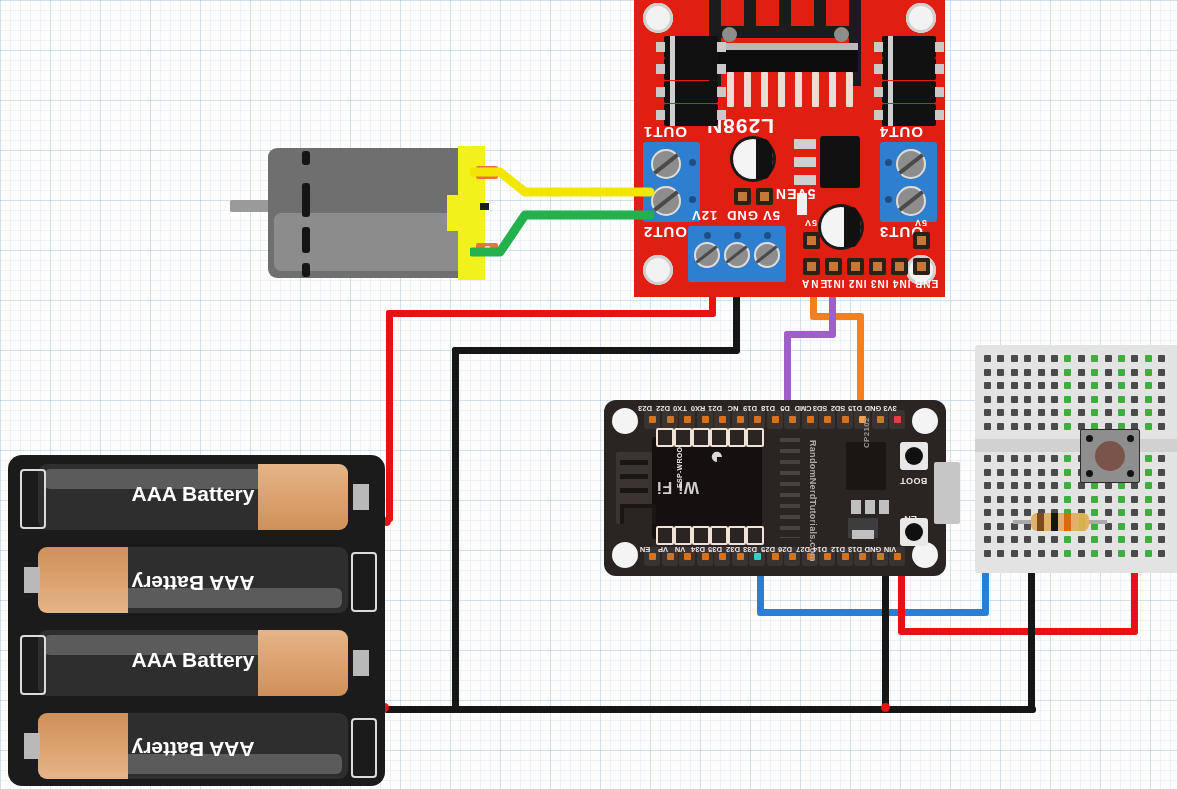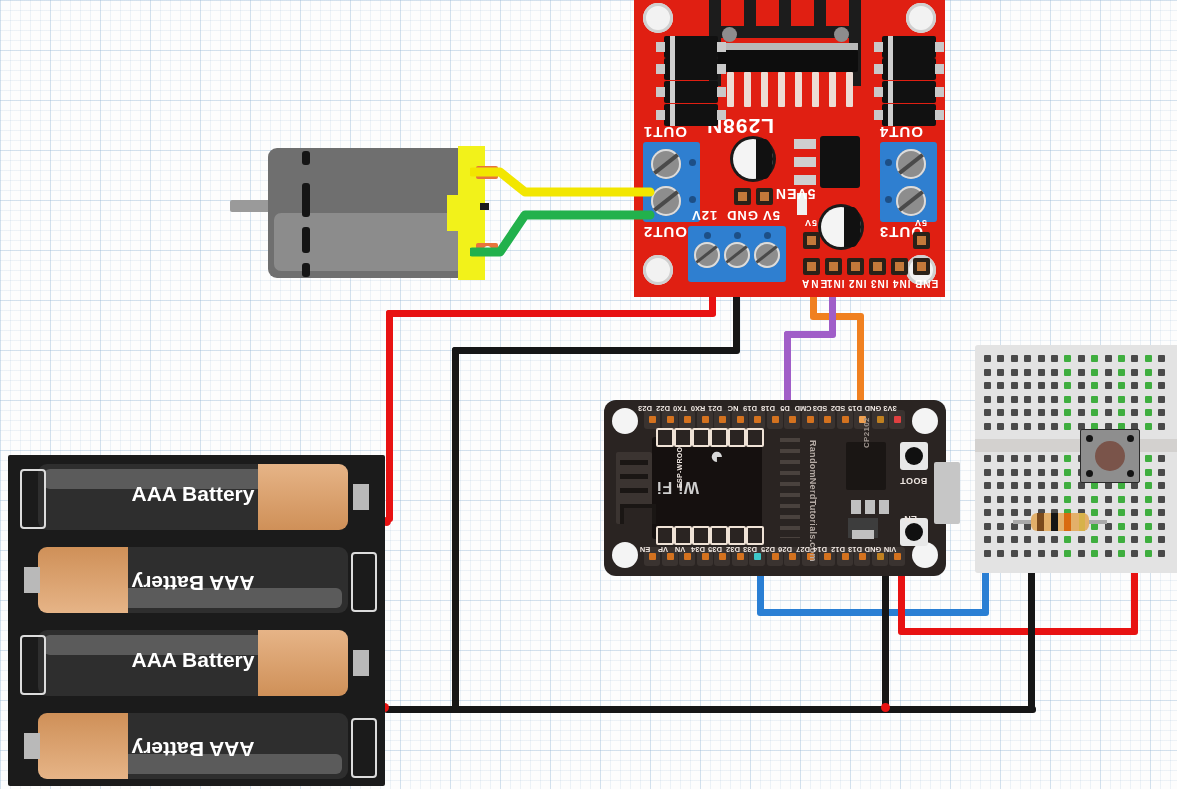--- a/index.html
+++ b/index.html
@@ -67,21 +67,21 @@
   #esp .wifi{position:absolute;color:#cfcfcf;font-size:9px;font-weight:bold;transform:rotate(180deg);}
   
   #bb{position:absolute;left:975px;top:345px;width:205px;height:228px;background:#e3e3e3;border-radius:3px;}
   #bb .gap{position:absolute;left:0;right:0;height:13px;background:#d3d1cf;}
   #bb .hole{position:absolute;width:7px;height:7px;border-radius:1px;background:#4a4a4a;}
   #bb .hole.g{background:#3fae3f;}
   #btn-sw{position:absolute;background:#8e8e8e;border:1px solid #2a2a2a;border-radius:2px;}
   #btn-sw em{position:absolute;left:50%;top:50%;width:30px;height:30px;margin:-15px 0 0 -15px;border-radius:50%;background:#7a544a;}
   #btn-sw s{position:absolute;width:7px;height:7px;border-radius:50%;background:#141414;text-decoration:none;}
   
-  #batt{position:absolute;left:8px;top:455px;width:377px;height:331px;background:#1b1b1b;border-radius:2px;}
+  #batt{position:absolute;left:8px;top:455px;width:377px;height:331px;background:#1b1b1b;border-radius:14px;}
   #batt .cell{position:absolute;height:66px;background:#2e2e2e;border-radius:9px;overflow:hidden;}
   #batt .cell .pos{position:absolute;top:0;bottom:0;background:linear-gradient(180deg,#e6b487,#cf9058);}
   #batt .cell .sheen{position:absolute;left:6px;right:6px;top:5px;height:20px;background:rgba(255,255,255,.22);border-radius:6px;}
   #batt .cell span{position:absolute;left:0;right:0;top:18px;text-align:center;color:#fff;font-size:21px;font-weight:bold;}
   #batt .spring{position:absolute;width:22px;border:2px solid #dcdcdc;border-radius:4px;}
   #batt .plate{position:absolute;width:16px;height:26px;background:#b9b9b9;}
 </style>
 </head>
 <body>
 

